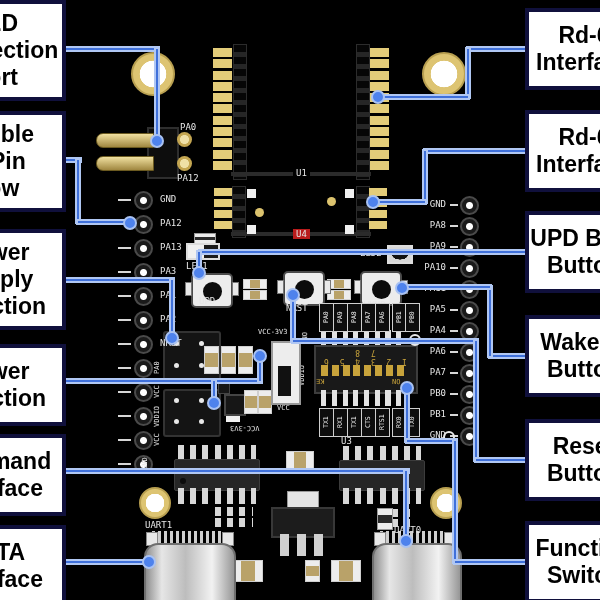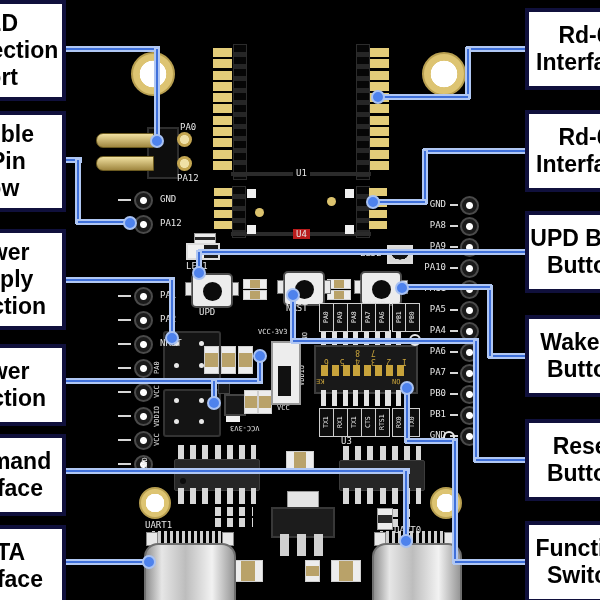--- a/index.html
+++ b/index.html
@@ -129,21 +129,21 @@
   <div class="leddev" style="left:186px;top:243px;width:30px;height:13px;background:linear-gradient(90deg,#f0f0f0 0 55%,#1a1a1a 55%)"></div>
   <div class="silk" style="left:186px;top:261px">LED1</div>
   <div class="silk" style="left:360px;top:248px">LED2</div>
   <div class="leddev" style="left:387px;top:245px;width:22px;height:15px;background:radial-gradient(ellipse 60% 55% at 50% 50%,#111 0 60%,#d8d8d8 62%)"></div>
 
   <div class="btn" style="left:191px;top:273px">
     <div class="btn-tab tabl"></div>
     <div class="btn-tab tabr"></div>
     <div class="btn-cap"></div>
   </div>
-  <div class="silk" style="left:199px;top:307px">UPD</div>
+  <div class="silk" style="left:199px;top:296px">UPD</div>
   <div class="btn" style="left:283px;top:271px">
     <div class="btn-tab tabl"></div>
     <div class="btn-tab tabr"></div>
     <div class="btn-cap"></div>
   </div>
   <div class="silk" style="left:286px;top:303px">NRST</div>
   <div class="btn" style="left:360px;top:271px">
     <div class="btn-tab tabl"></div>
     <div class="btn-tab tabr"></div>
     <div class="btn-cap"></div>
@@ -157,20 +157,30 @@
 
   <div class="lpin" style="top:191px">
       <span class="tick"></span>
       <span class="phole"></span>
       <span class="lbl">GND</span>
     </div>
   <div class="lpin" style="top:215px">
       <span class="tick"></span>
       <span class="phole"></span>
       <span class="lbl">PA12</span>
+    </div>
+  <div class="lpin" style="top:239px">
+      <span class="tick"></span>
+      <span class="phole"></span>
+      <span class="lbl">PA13</span>
+    </div>
+  <div class="lpin" style="top:263px">
+      <span class="tick"></span>
+      <span class="phole"></span>
+      <span class="lbl">PA3</span>
     </div>
   <div class="lpin" style="top:287px">
       <span class="tick"></span>
       <span class="phole"></span>
       <span class="lbl">PA1</span>
     </div>
   <div class="lpin" style="top:311px">
       <span class="tick"></span>
       <span class="phole"></span>
       <span class="lbl">PA2</span>

